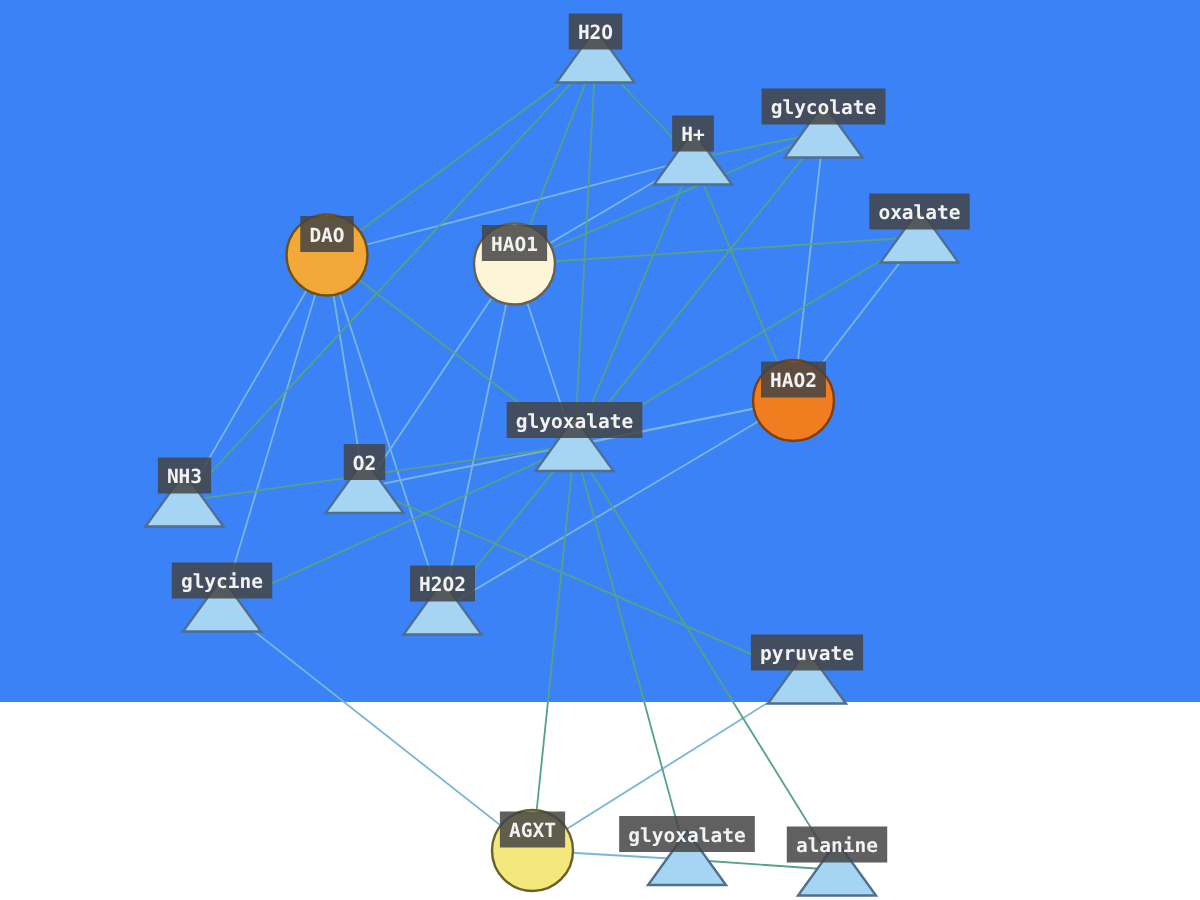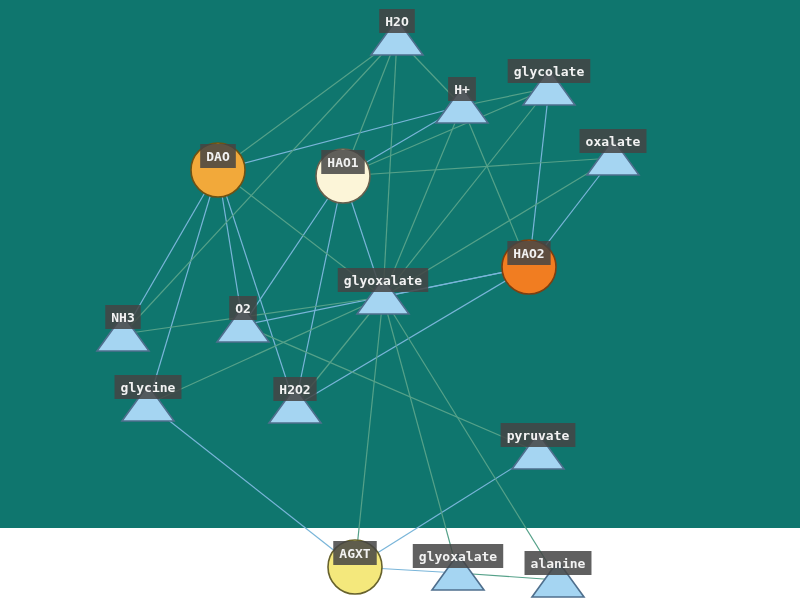--- a/index.html
+++ b/index.html
@@ -7,22 +7,22 @@
     padding: 0;
     background: #ffffff;
     width: 800px;
     height: 600px;
     overflow: hidden;
     font-family: "DejaVu Sans Mono", "Liberation Mono", monospace;
   }
   #canvas-wrap {
     position: relative;
     width: 800px;
-    height: 528px;
-    background: #0f766e;
+    height: 468px;
+    background: #3b82f6;
   }
   svg { display: block; }
   .edge { stroke-width: 1.2; fill: none; }
   .node-shape { stroke-width: 1.6; }
   .node-label-box { fill: #444444; fill-opacity: 0.85; }
   .node-label-text {
     font-family: "DejaVu Sans Mono", "Liberation Mono", monospace;
     font-size: 13px;
     font-weight: bold;
     fill: #f2f2f2;

